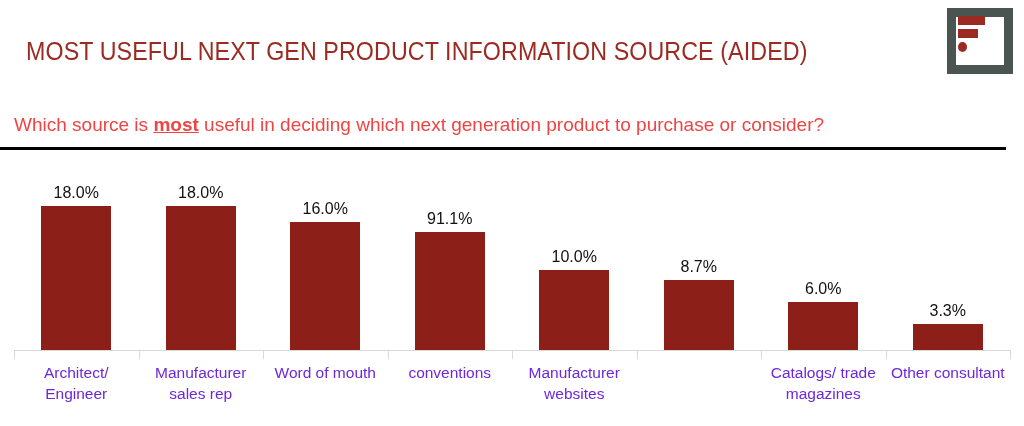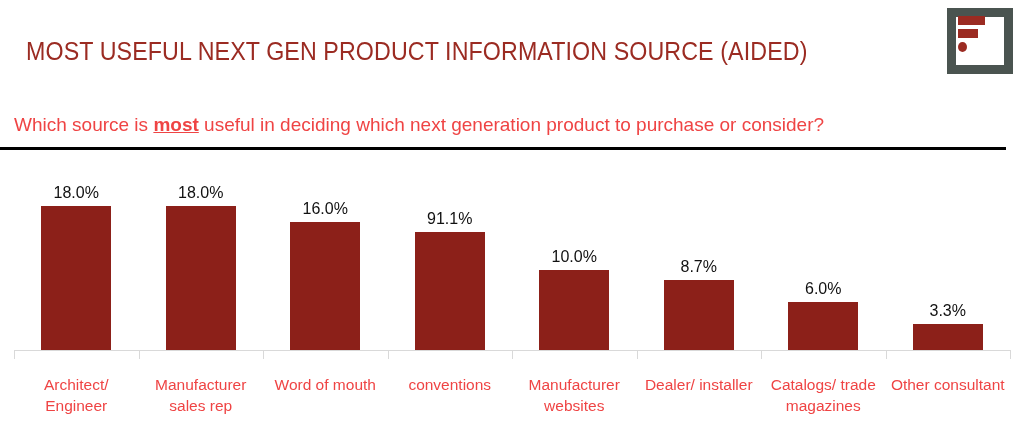--- a/index.html
+++ b/index.html
@@ -157,25 +157,25 @@
   
   #cat-labels {
     position: absolute;
     left: 14px;
     top: 202px;
     width: 996px;
     height: 62px;
   }
   .cat-label {
     position: absolute;
-    top: 12px;
+    top: 0;
     text-align: center;
     font-size: 15.5px;
     line-height: 21px;
-    color: #ef4444;
+    color: #6d28d9;
   }
 </style>
 </head>
 <body>
 
 <div id="slide-title">MOST USEFUL NEXT GEN PRODUCT INFORMATION SOURCE (AIDED)</div>
 
 <div id="brand-logo">
   <div class="logo-inner"></div>
   <div class="logo-bar1"></div>
@@ -234,23 +234,20 @@
       </div>
       <div class="cat-label" style="left: 249px; width: 124.5px;">
         <div>Word of mouth</div>
       </div>
       <div class="cat-label" style="left: 373.5px; width: 124.5px;">
         <div>conventions</div>
       </div>
       <div class="cat-label" style="left: 498px; width: 124.5px;">
         <div>Manufacturer</div>
         <div>websites</div>
-      </div>
-      <div class="cat-label" style="left: 622.5px; width: 124.5px;">
-        <div>Dealer/ installer</div>
       </div>
       <div class="cat-label" style="left: 747px; width: 124.5px;">
         <div>Catalogs/ trade</div>
         <div>magazines</div>
       </div>
       <div class="cat-label" style="left: 871.5px; width: 124.5px;">
         <div>Other consultant</div>
       </div>
     </div>
 <div class="axis-tick" style="left: 14px;"></div>

